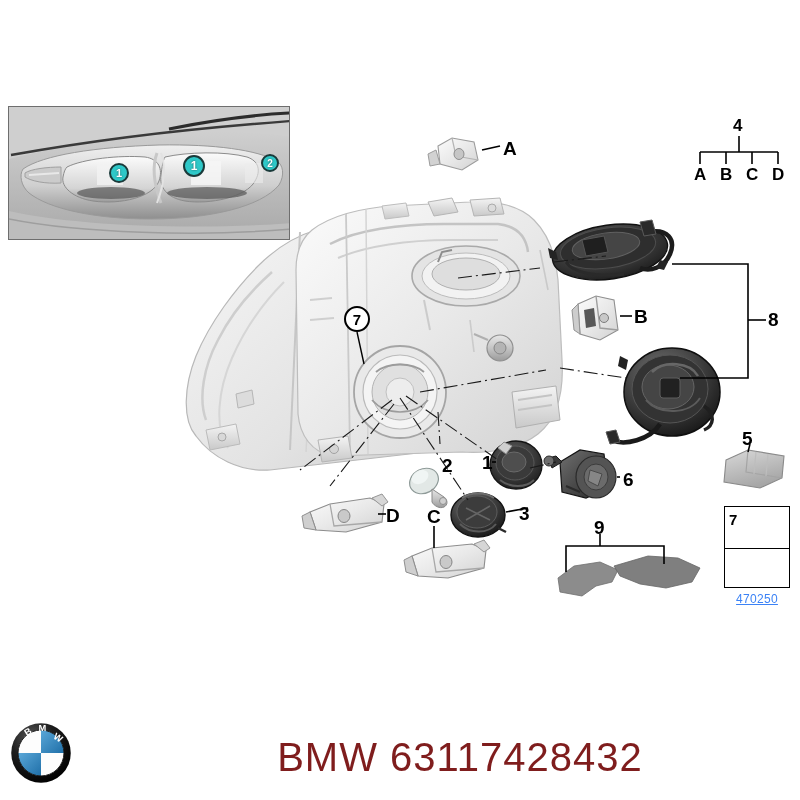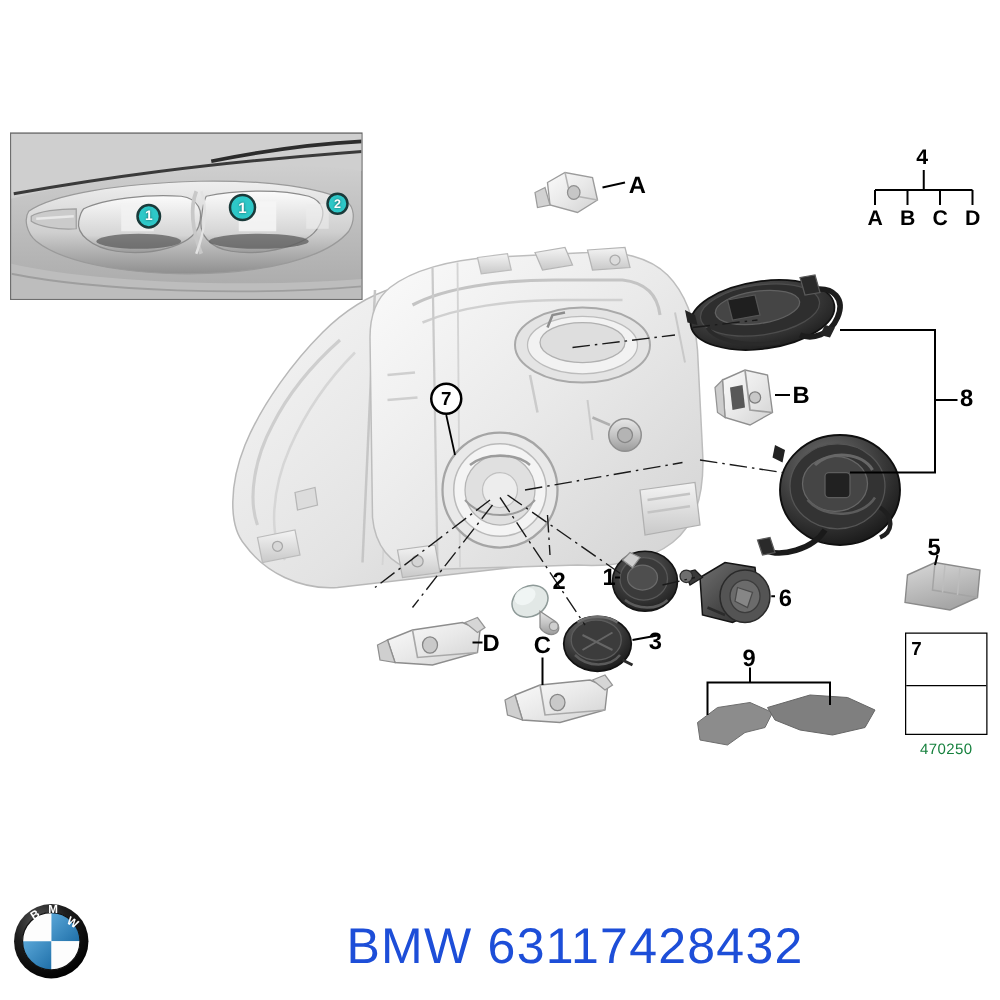--- a/index.html
+++ b/index.html
@@ -104,35 +104,36 @@
     font-family: "Liberation Sans", sans-serif;
   }
 
   #drawing-number {
     position: absolute;
     left: 724px; top: 592px;
     width: 66px;
     text-align: center;
     font-family: "Liberation Sans", sans-serif;
     font-size: 12px;
-    color: #15803d;
+    color: #3b82f6;
     letter-spacing: .3px;
+    text-decoration: underline;
   }
 
   
   #footer-text {
     position: absolute;
     left: 0; top: 735px;
     width: 800px;
     text-align: center;
     padding-left: 120px;
     box-sizing: border-box;
     font-family: "Liberation Sans", sans-serif;
     font-size: 40px;
-    color: #1d4ed8;
+    color: #7f1d1d;
     letter-spacing: 1px;
   }
   #bmw-logo {
     position: absolute;
     left: 10px; top: 722px;
     width: 62px; height: 62px;
   }
 </style>
 </head>
 <body>

